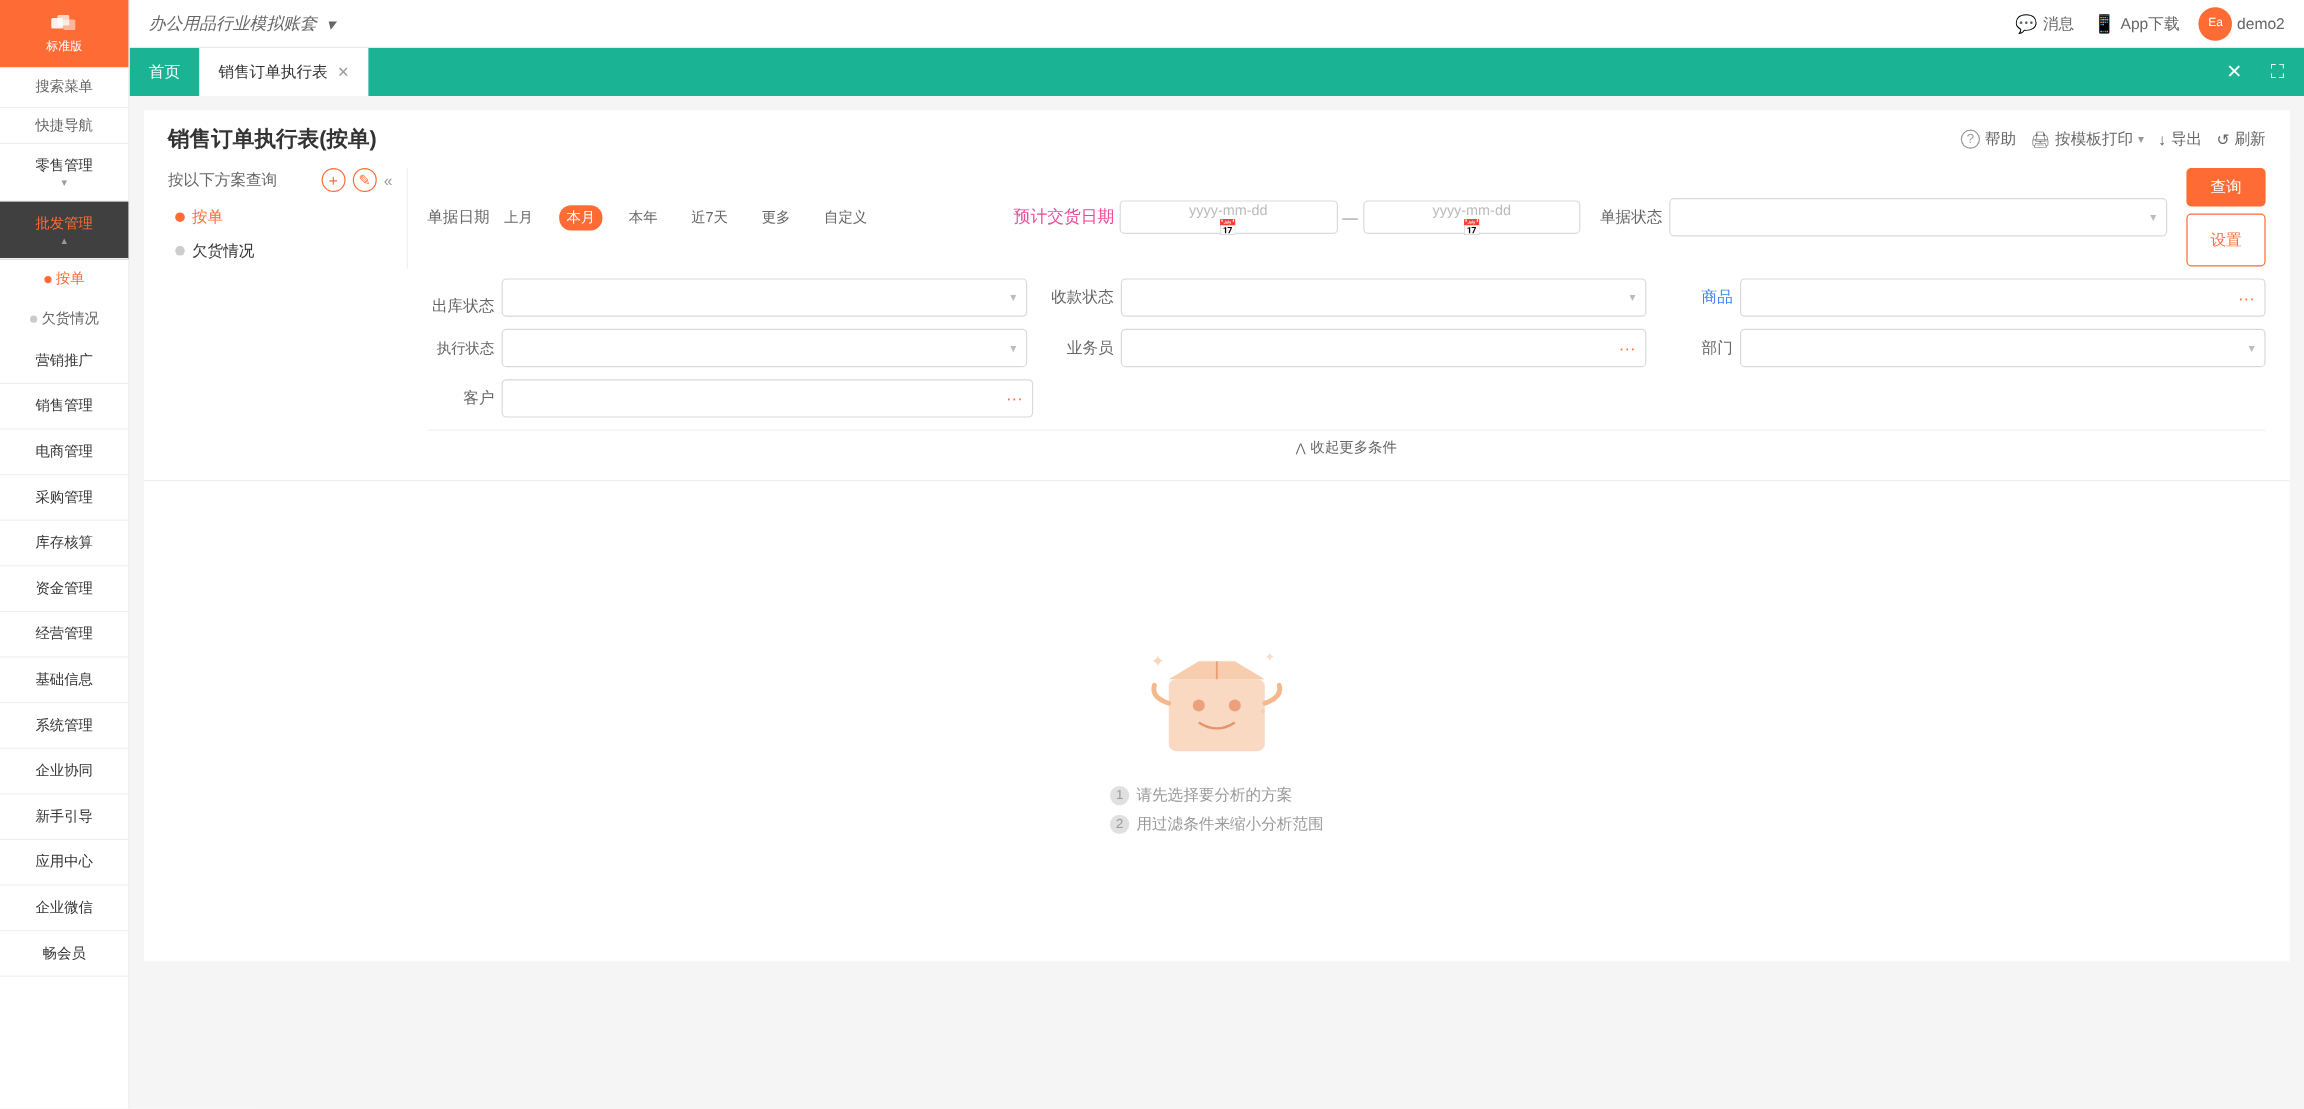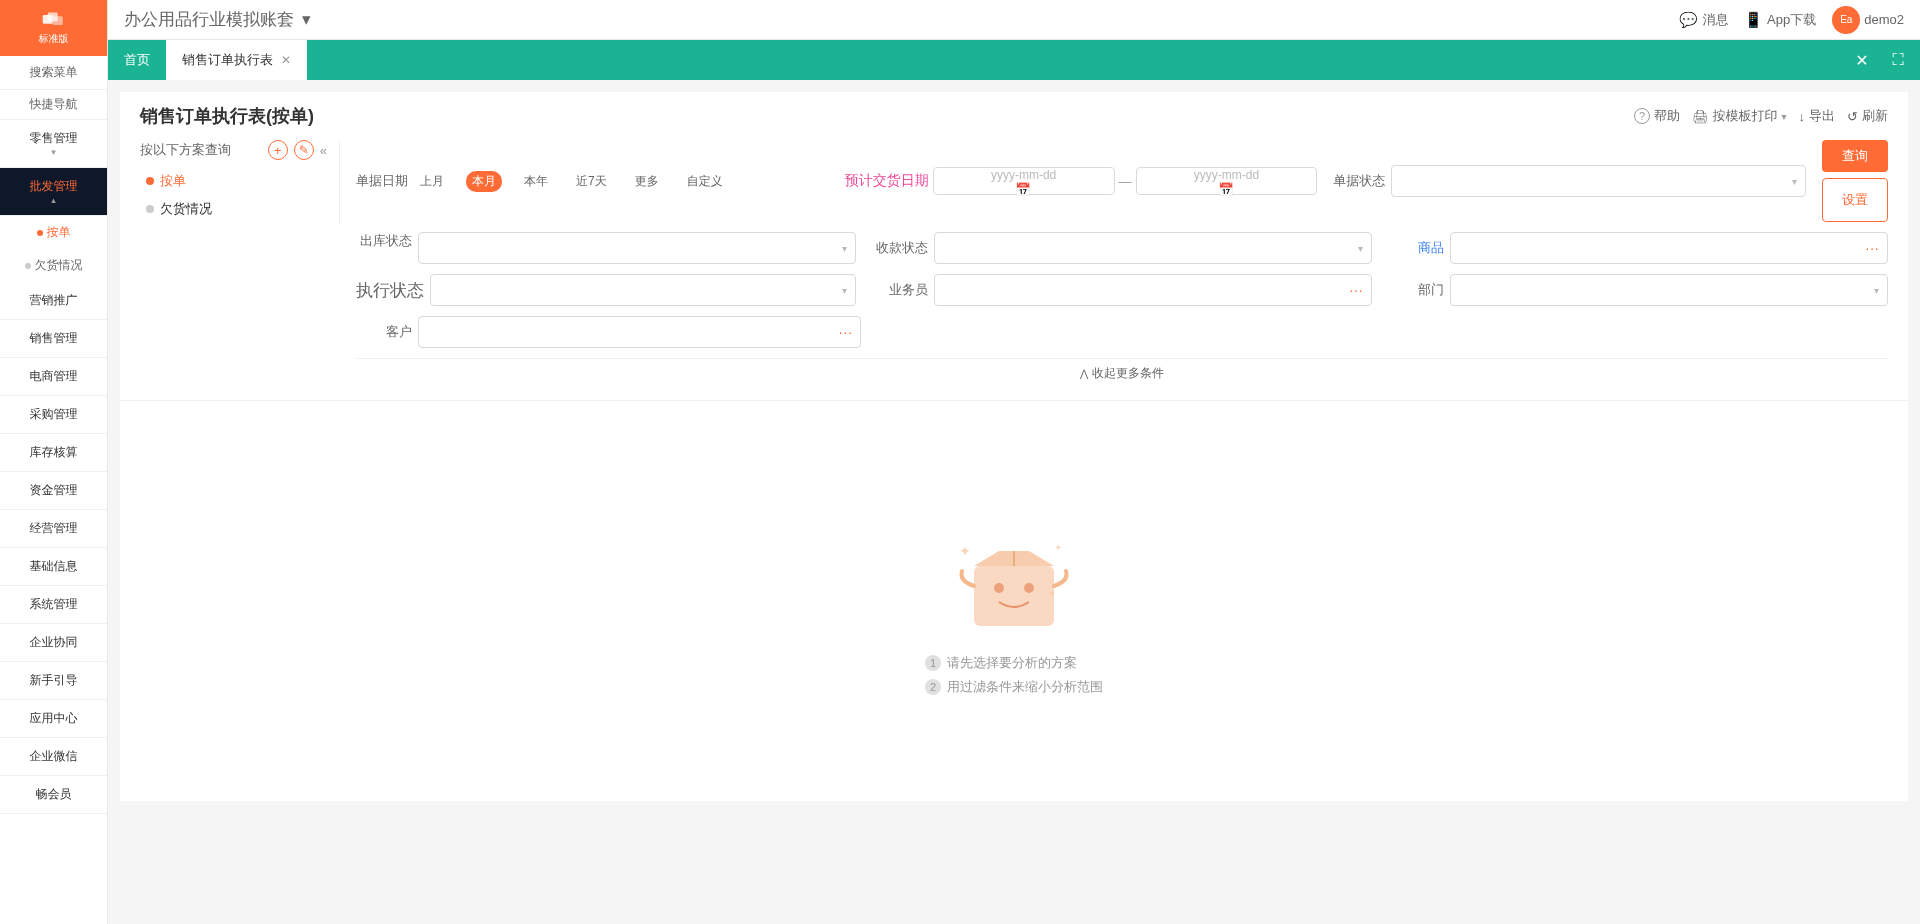--- a/index.html
+++ b/index.html
@@ -5,30 +5,30 @@
     * { margin: 0; padding: 0; box-sizing: border-box; }
     body { font-family: 'Microsoft YaHei', Arial, sans-serif; font-size: 13px; background: #f5f5f5; color: #333; width: 1920px; height: 924px; overflow: hidden; display: flex; }
 
     
     .sidebar { width: 108px; background: #fff; border-right: 1px solid #e8e8e8; display: flex; flex-direction: column; align-items: center; padding-top: 0; height: 924px; flex-shrink: 0; }
     .sidebar-logo { width: 100%; background: #ff6b35; padding: 10px 8px; display: flex; flex-direction: column; align-items: center; justify-content: center; height: 56px; }
     .sidebar-logo-text { color: #fff; font-size: 10px; margin-top: 2px; }
     .sidebar-search { width: 100%; padding: 8px 10px; border-bottom: 1px solid #f0f0f0; text-align: center; color: #666; font-size: 12px; cursor: pointer; }
     .sidebar-nav { width: 100%; padding: 6px 10px; text-align: center; color: #666; font-size: 12px; cursor: pointer; border-bottom: 1px solid #f0f0f0; }
     .sidebar-item { width: 100%; padding: 10px 4px; text-align: center; color: #333; font-size: 12px; cursor: pointer; display: flex; flex-direction: column; align-items: center; border-bottom: 1px solid #f0f0f0; }
-    .sidebar-item.active { color: #ff6b35; background: #0f172a; }
+    .sidebar-item.active { color: #ff6b35; background: #404040; }
     .sidebar-item.has-sub { position: relative; }
     .sidebar-item .arrow { font-size: 9px; color: #999; }
 
     
     .main { flex: 1; display: flex; flex-direction: column; height: 924px; overflow: hidden; }
 
     
     .topbar { height: 40px; background: #fff; border-bottom: 1px solid #e8e8e8; display: flex; align-items: center; padding: 0 16px; justify-content: space-between; flex-shrink: 0; }
-    .topbar-left { display: flex; align-items: center; gap: 8px; color: #666; font-size: 17px; }
+    .topbar-left { display: flex; align-items: center; gap: 8px; color: #666; font-size: 14px; font-style: italic; }
     .topbar-right { display: flex; align-items: center; gap: 16px; color: #666; font-size: 13px; }
     .topbar-right .icon-btn { display: flex; align-items: center; gap: 4px; cursor: pointer; }
     .topbar-right .user-avatar { width: 28px; height: 28px; border-radius: 50%; background: #ff6b35; display: flex; align-items: center; justify-content: center; color: #fff; font-size: 11px; overflow: hidden; }
 
     
     .tabbar { height: 40px; background: #1ab394; display: flex; align-items: center; padding: 0; flex-shrink: 0; }
     .tab { padding: 0 16px; height: 100%; display: flex; align-items: center; color: #fff; font-size: 13px; cursor: pointer; gap: 8px; }
     .tab.home { background: transparent; }
     .tab.active { background: #fff; color: #333; }
     .tab.active .tab-close { color: #999; }
@@ -300,21 +300,21 @@
                   </div>
 
                   <div style="display:flex;flex-direction:column;gap:6px;">
                     <button class="query-btn">查询</button>
                     <button class="set-btn">设置</button>
                   </div>
                 </div>
 
 
                 <div style="display:grid;grid-template-columns:1fr 1fr 1fr;gap:10px 16px;align-items:center;margin-bottom:10px;">
-                  <div style="display:flex;align-items:flex-start;gap:6px;">
+                  <div style="display:flex;align-items:flex-end;gap:6px;">
                     <span style="color:#666;font-size:13px;white-space:nowrap;min-width:56px;text-align:right;">出库状态</span>
                     <div class="select-box">
                       <span></span>
                       <span class="ch">▾</span>
                     </div>
                   </div>
                   <div style="display:flex;align-items:center;gap:6px;">
                     <span style="color:#666;font-size:13px;white-space:nowrap;min-width:56px;text-align:right;">收款状态</span>
                     <div class="select-box">
                       <span></span>
@@ -324,21 +324,21 @@
                   <div style="display:flex;align-items:center;gap:6px;">
                     <span style="color:#3b82f6;font-size:13px;white-space:nowrap;min-width:56px;text-align:right;">商品</span>
                     <div style="flex:1;height:32px;border:1px solid #d9d9d9;border-radius:4px;padding:0 8px;display:flex;align-items:center;justify-content:flex-end;cursor:pointer;">
                       <span class="more-dots">···</span>
                     </div>
                   </div>
                 </div>
 
                 <div style="display:grid;grid-template-columns:1fr 1fr 1fr;gap:10px 16px;align-items:center;margin-bottom:10px;">
                   <div style="display:flex;align-items:center;gap:6px;">
-                    <span style="color:#666;font-size:17px;white-space:nowrap;min-width:56px;text-align:right;">执行状态</span>
+                    <span style="color:#666;font-size:12px;white-space:nowrap;min-width:56px;text-align:right;">执行状态</span>
                     <div class="select-box">
                       <span></span>
                       <span class="ch">▾</span>
                     </div>
                   </div>
                   <div style="display:flex;align-items:center;gap:6px;">
                     <span style="color:#666;font-size:13px;white-space:nowrap;min-width:56px;text-align:right;">业务员</span>
                     <div style="flex:1;height:32px;border:1px solid #d9d9d9;border-radius:4px;padding:0 8px;display:flex;align-items:center;justify-content:flex-end;cursor:pointer;">
                       <span class="more-dots">···</span>
                     </div>

